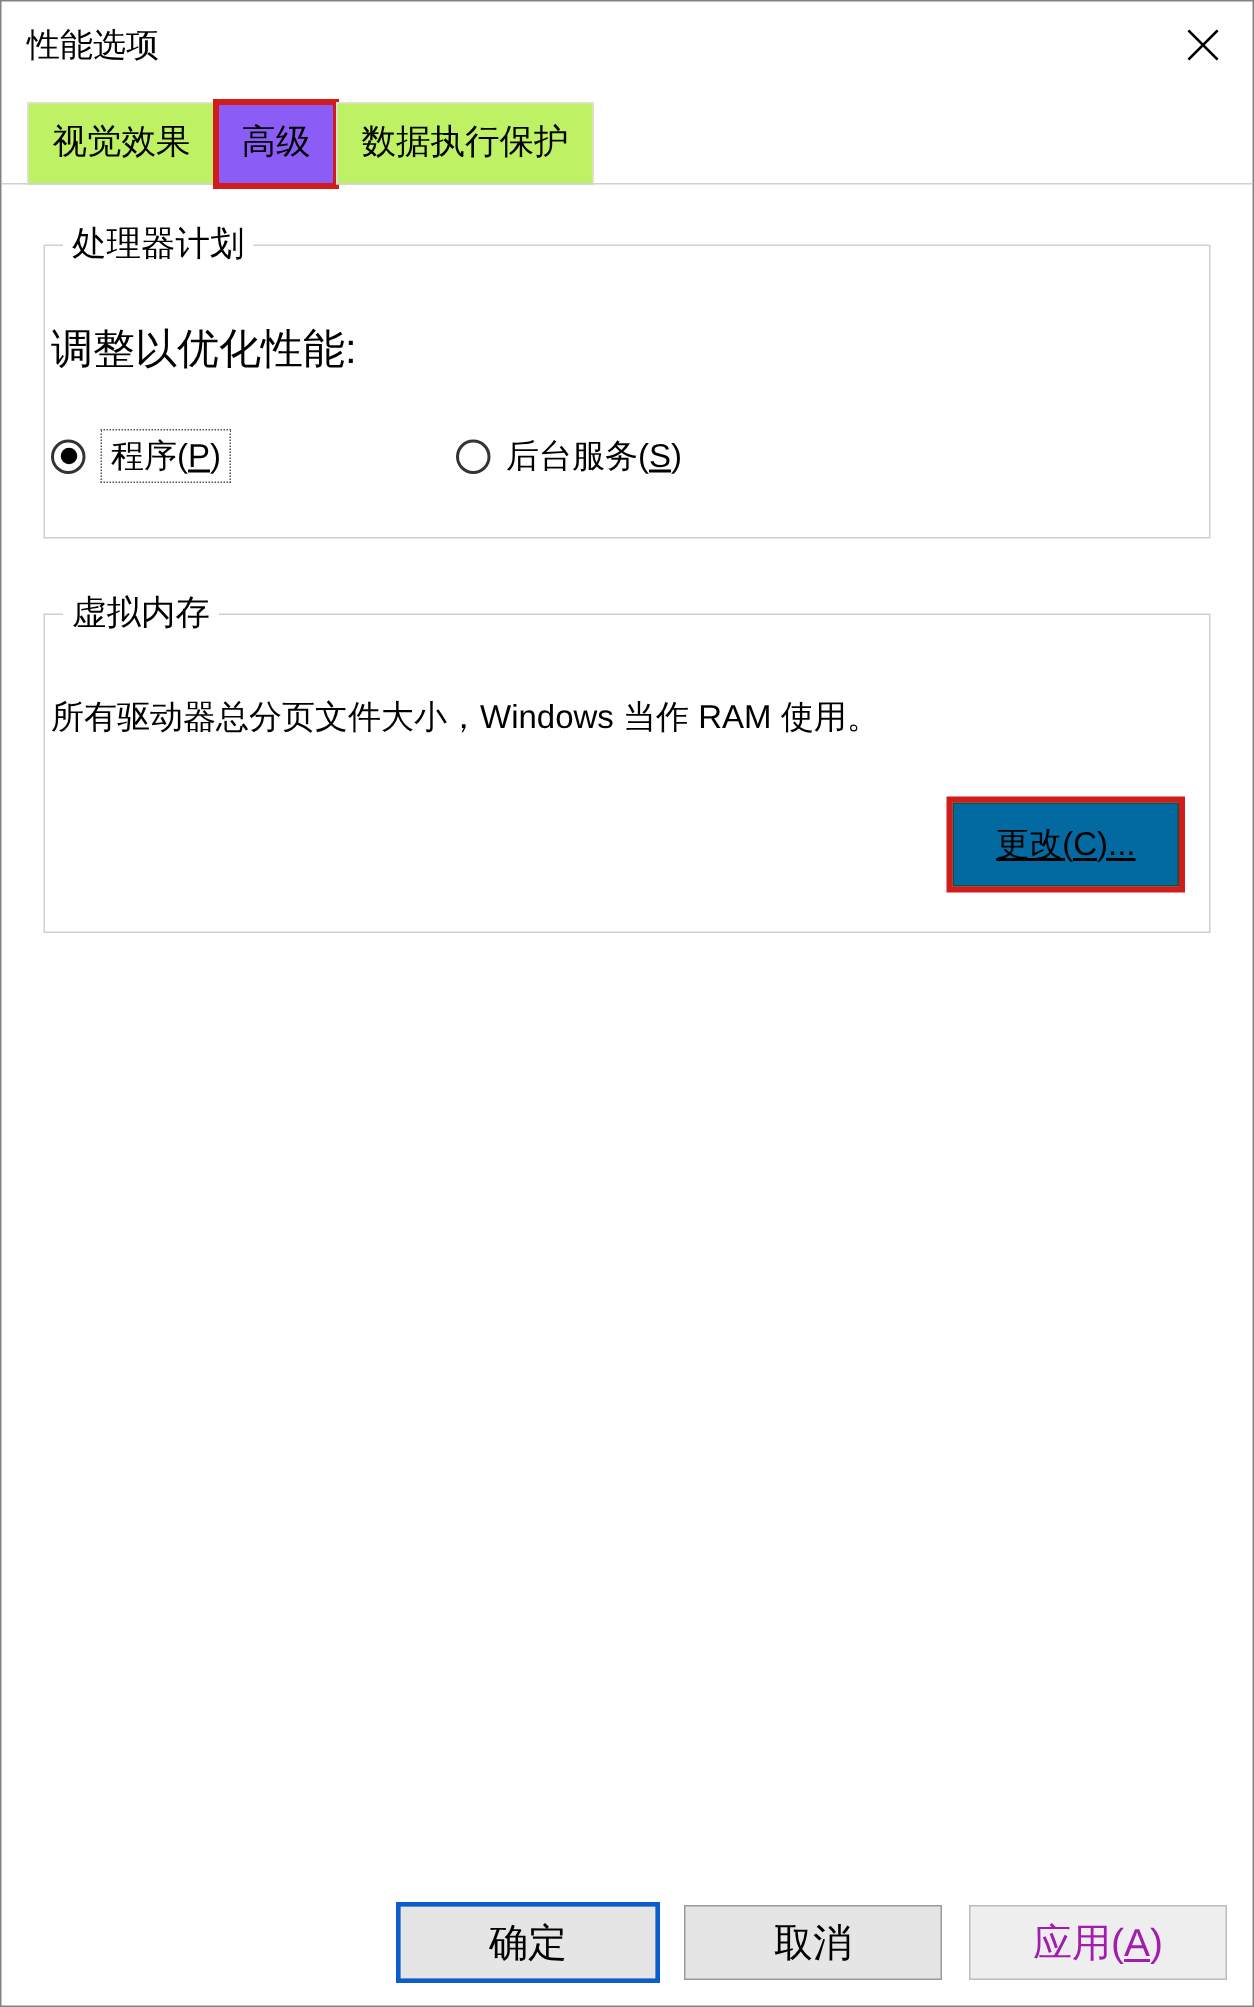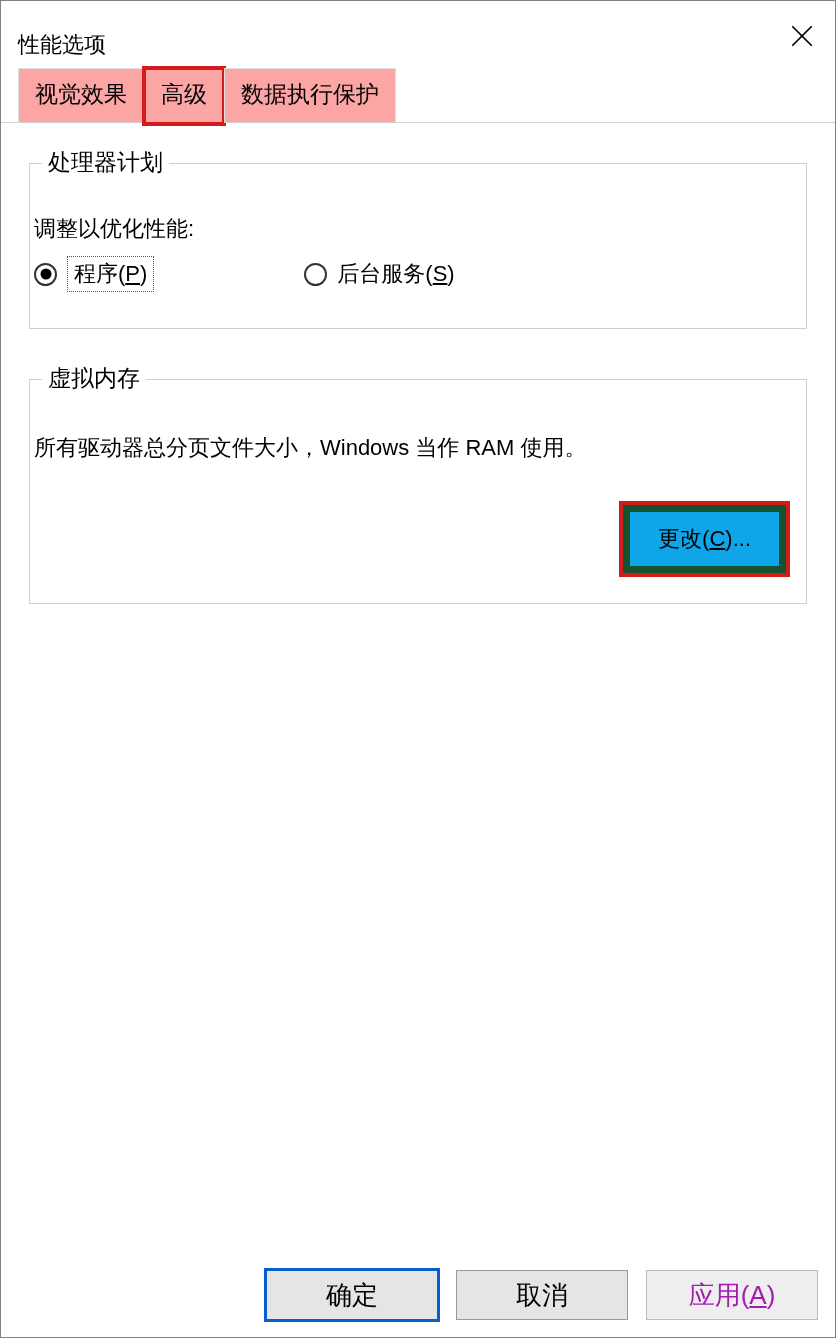--- a/index.html
+++ b/index.html
@@ -12,21 +12,21 @@
     background: #ffffff;
     width: 836px;
     height: 1338px;
     position: relative;
     overflow: hidden;
     font-size: 22px;
     color: #000;
   }
   .titlebar {
     display: flex;
-    align-items: flex-end;
+    align-items: center;
     justify-content: space-between;
     height: 60px;
     padding: 0 10px 0 18px;
   }
   .titlebar-title {
     font-size: 22px;
   }
   .close-btn {
     width: 48px;
     height: 48px;
@@ -51,26 +51,26 @@
     background: #fff;
     border: 1px solid transparent;
     cursor: pointer;
     margin-right: 0;
     position: relative;
   }
   .tab.inactive {
     color: #000;
     border: 1px solid #e0e0e0;
     border-bottom: 1px solid #d0d0d0;
-    background: #fca5a5;
+    background: #bef264;
   }
   .tab.active {
     border: 1px solid #c8c8c8;
     border-bottom: 1px solid #fff;
-    background: #fca5a5;
+    background: #8b5cf6;
     margin-bottom: -1px;
   }
   .tab.highlight-red {
     outline: 4px solid #d21c1c;
     outline-offset: -2px;
   }
   .tab-panel {
     border-top: 1px solid #d0d0d0;
     margin: 0 1px;
     padding: 40px 28px 20px 28px;
@@ -92,22 +92,22 @@
     background: #fff;
     padding: 0 6px;
     font-size: 23px;
   }
   .group-text {
     font-size: 22px;
     line-height: 1.6;
     margin-bottom: 40px;
   }
   .group-label {
-    font-size: 22px;
-    margin-bottom: 12px;
+    font-size: 28px;
+    margin-bottom: 34px;
   }
   .radio-row {
     display: flex;
     align-items: center;
     gap: 150px;
     margin-bottom: 6px;
   }
   .radio-item {
     display: flex;
     align-items: center;
@@ -153,27 +153,28 @@
   }
   .vm-value {
     margin-right: 80px;
   }
   .change-btn-wrap {
     display: flex;
     justify-content: flex-end;
     margin-top: 8px;
   }
   .change-btn {
-    background: #0ea5e9;
-    border: 7px solid #14532d;
+    background: #0369a1;
+    border: 1px solid #14532d;
     padding: 12px 28px;
     font-size: 22px;
     cursor: pointer;
     outline: 4px solid #d21c1c;
     outline-offset: 0px;
+    text-decoration: underline;
   }
   .dialog-buttons {
     position: absolute;
     bottom: 18px;
     right: 18px;
     display: flex;
     gap: 18px;
   }
   .dlg-btn {
     width: 172px;

